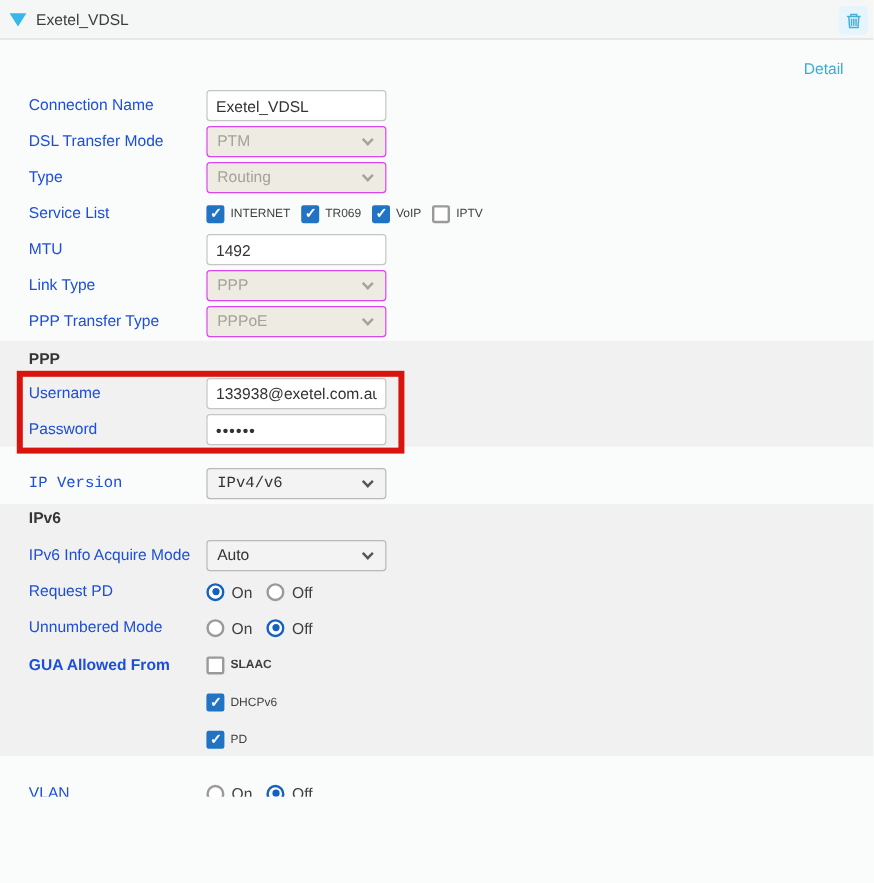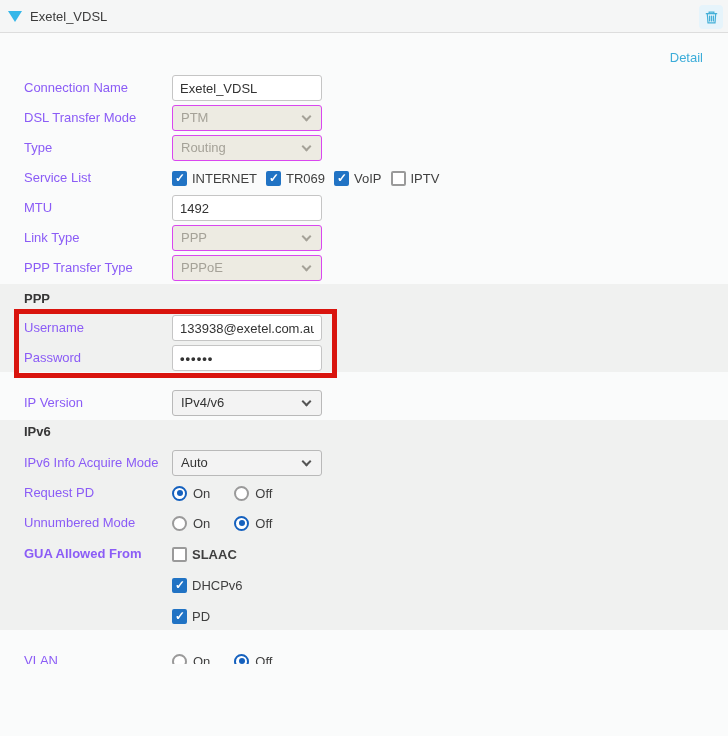--- a/index.html
+++ b/index.html
@@ -22,21 +22,21 @@
 
   
   .section-gray { position:absolute; left:0; width:728px; background:#f0f1f0; }
 
   .detail { position:absolute; right:25px; top:50px; font-size:13px;
             color:#3bacd9; text-decoration:none; cursor:pointer; }
 
   
   .row { position:absolute; left:0; width:728px; height:26px; }
   .lbl { position:absolute; left:24px; top:0; line-height:26px;
-         font-size:13px; color:#8b5cf6; white-space:nowrap; }
+         font-size:13px; color:#1d4ed8; white-space:nowrap; }
   .sect-title { position:absolute; left:24px; font-size:13px; font-weight:bold;
                 color:#363636; }
 
   input.txt { position:absolute; left:172px; top:0; width:150px; height:26px;
               border:1px solid #c5c5c5; border-radius:3px; background:#ffffff;
               font-family:"Liberation Sans", sans-serif; font-size:13px;
               color:#333; padding:0 7px; outline:none; }
   input.pwd { letter-spacing:1px; font-weight:bold; font-size:13px; }
 
   .sel { position:absolute; left:172px; top:0; width:150px; height:26px;
@@ -50,25 +50,25 @@
 
   
   .cbgroup { position:absolute; left:172px; top:0; height:26px; display:flex;
              align-items:center; gap:9px; }
   .cbitem { display:flex; align-items:center; gap:5px; cursor:pointer; }
   .cb { width:15px; height:15px; border-radius:2px; border:2px solid #9a9a9a;
         background:#fff; position:relative; flex:0 0 auto; }
   .cb.checked { border-color:#2173c4; background:#2173c4; }
   .cb.checked::after { content:"✓"; position:absolute; left:1px; top:-2px;
         color:#fff; font-size:12px; font-weight:bold; line-height:15px; }
-  .cblabel { font-size:13px; color:#3f3f3f; }
+  .cblabel { font-size:10px; color:#3f3f3f; }
 
   
   .radiogroup { position:absolute; left:172px; top:0; height:26px; display:flex;
-                align-items:center; gap:24px; }
+                align-items:center; gap:12px; }
   .radioitem { display:flex; align-items:center; gap:6px; cursor:pointer; }
   .radio { width:15px; height:15px; border-radius:50%; border:2px solid #9a9a9a;
            background:#fff; position:relative; flex:0 0 auto; }
   .radio.selected { border-color:#1561be; }
   .radio.selected::after { content:""; position:absolute; left:2.5px; top:2.5px;
            width:6px; height:6px; border-radius:50%; background:#1561be; }
   .radiolabel { font-size:13px; color:#3f3f3f; }
 
   
   .annotation { position:absolute; left:14px; top:309px; width:323px; height:69px;
@@ -178,21 +178,21 @@
     <input class="txt" value="133938@exetel.com.au" style="">
   </div>
 
   <div class="row" style="top:345px;">
     <span class="lbl">Password</span>
     <input class="txt pwd" value="••••••" style="">
   </div>
 
   <div class="annotation"></div>
 
-  <div class="row" style="top:390px;">
+  <div class="row" style="top:390px;font-family:Liberation Mono, monospace;">
     <span class="lbl">IP Version</span>
     <div class="sel enabled">
       <span>IPv4/v6</span>
       <span class="chev"></span>
     </div>
   </div>
 
   <span class="sect-title" style="top:424px;">IPv6</span>
 
   <div class="row" style="top:450px;">

